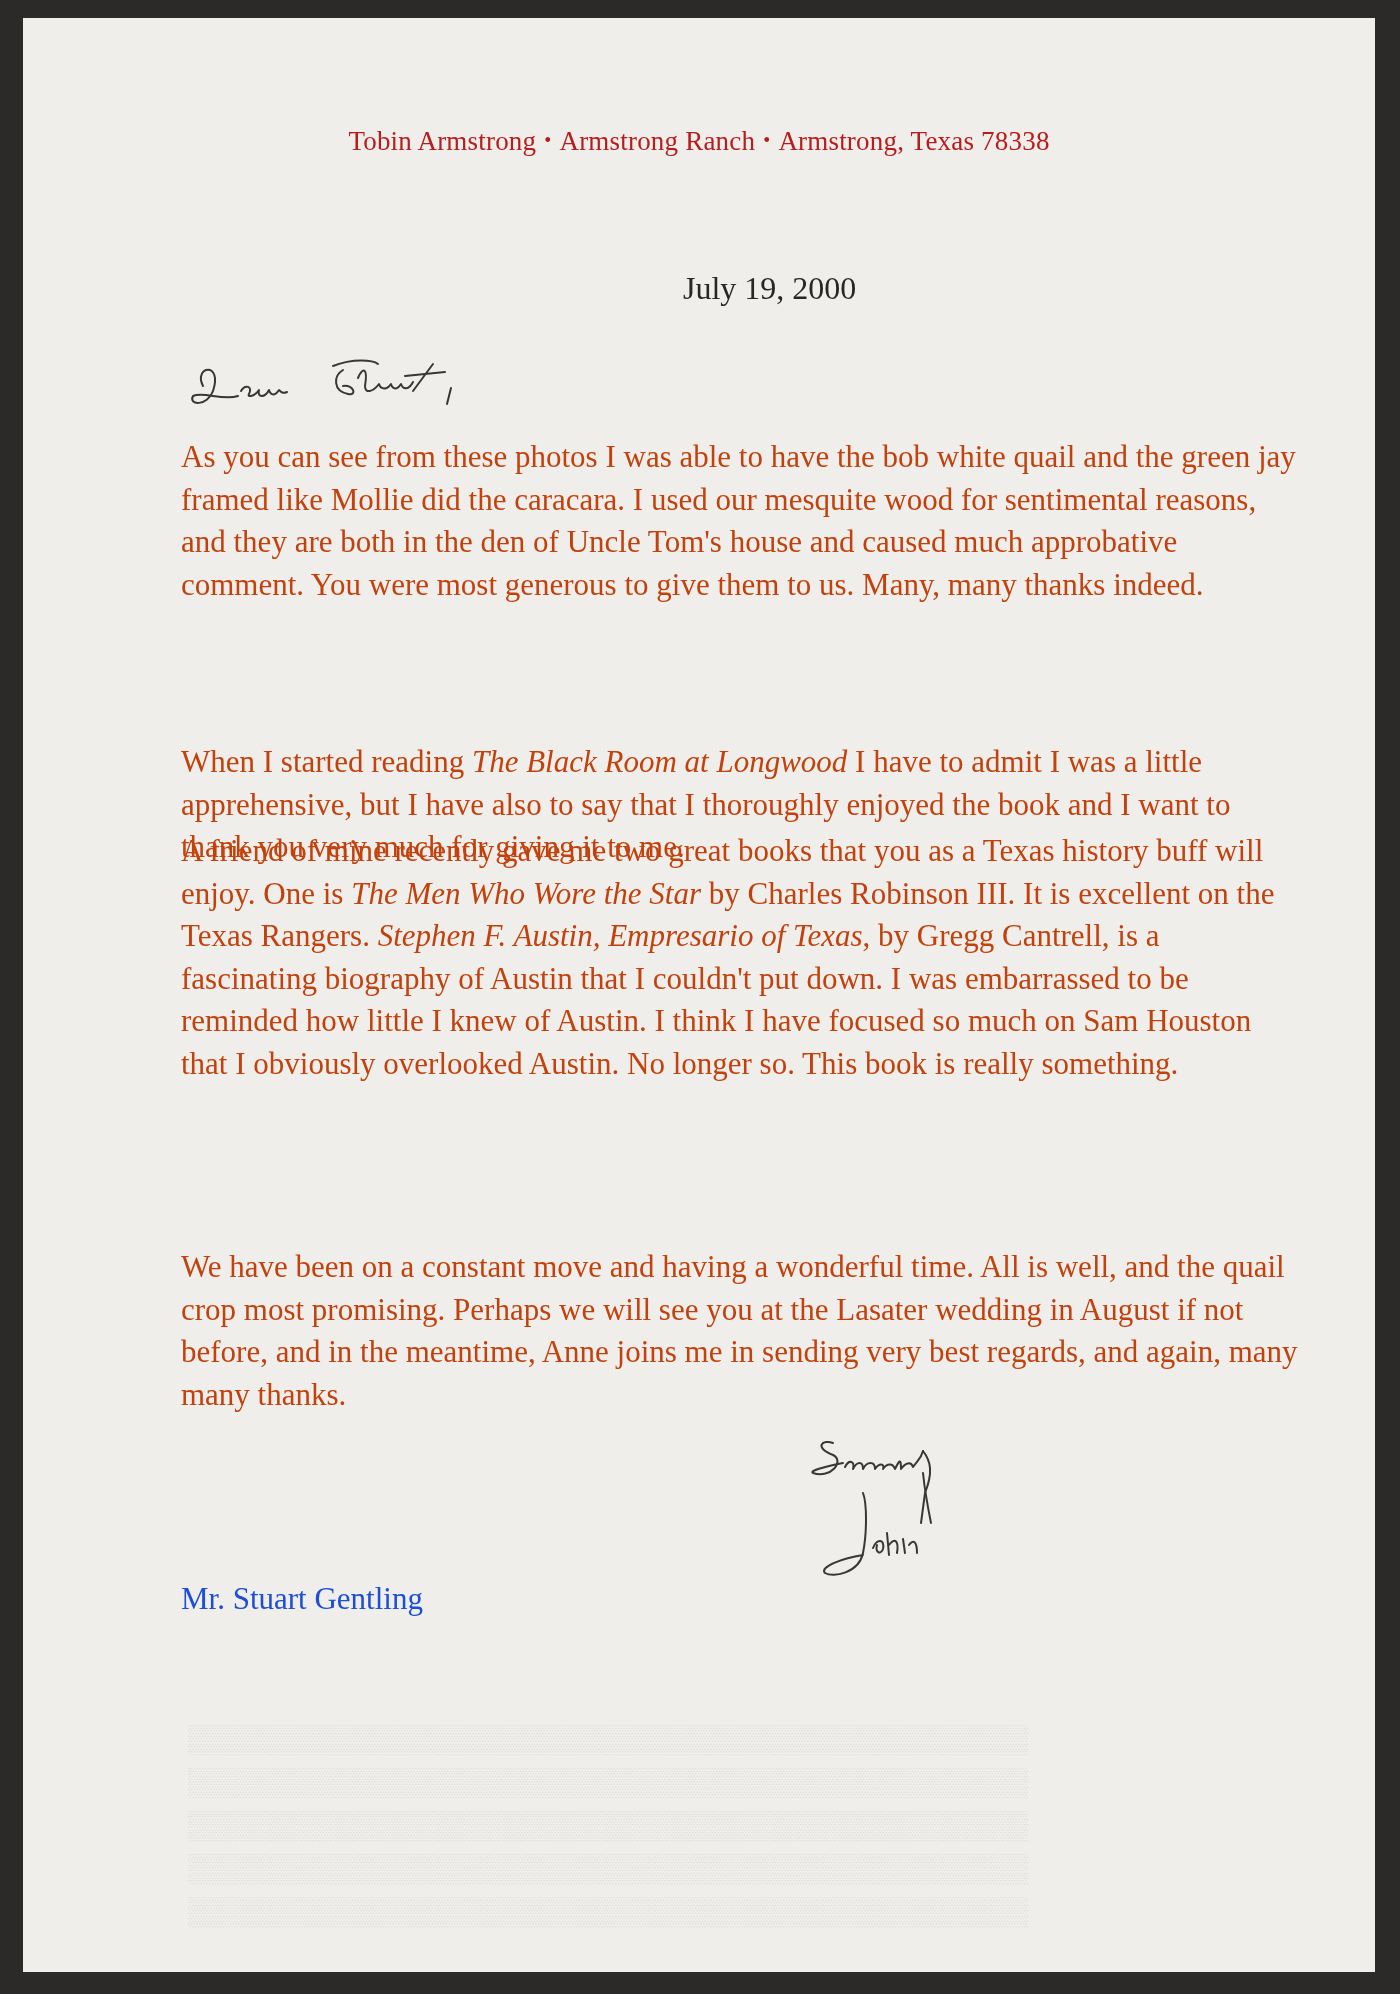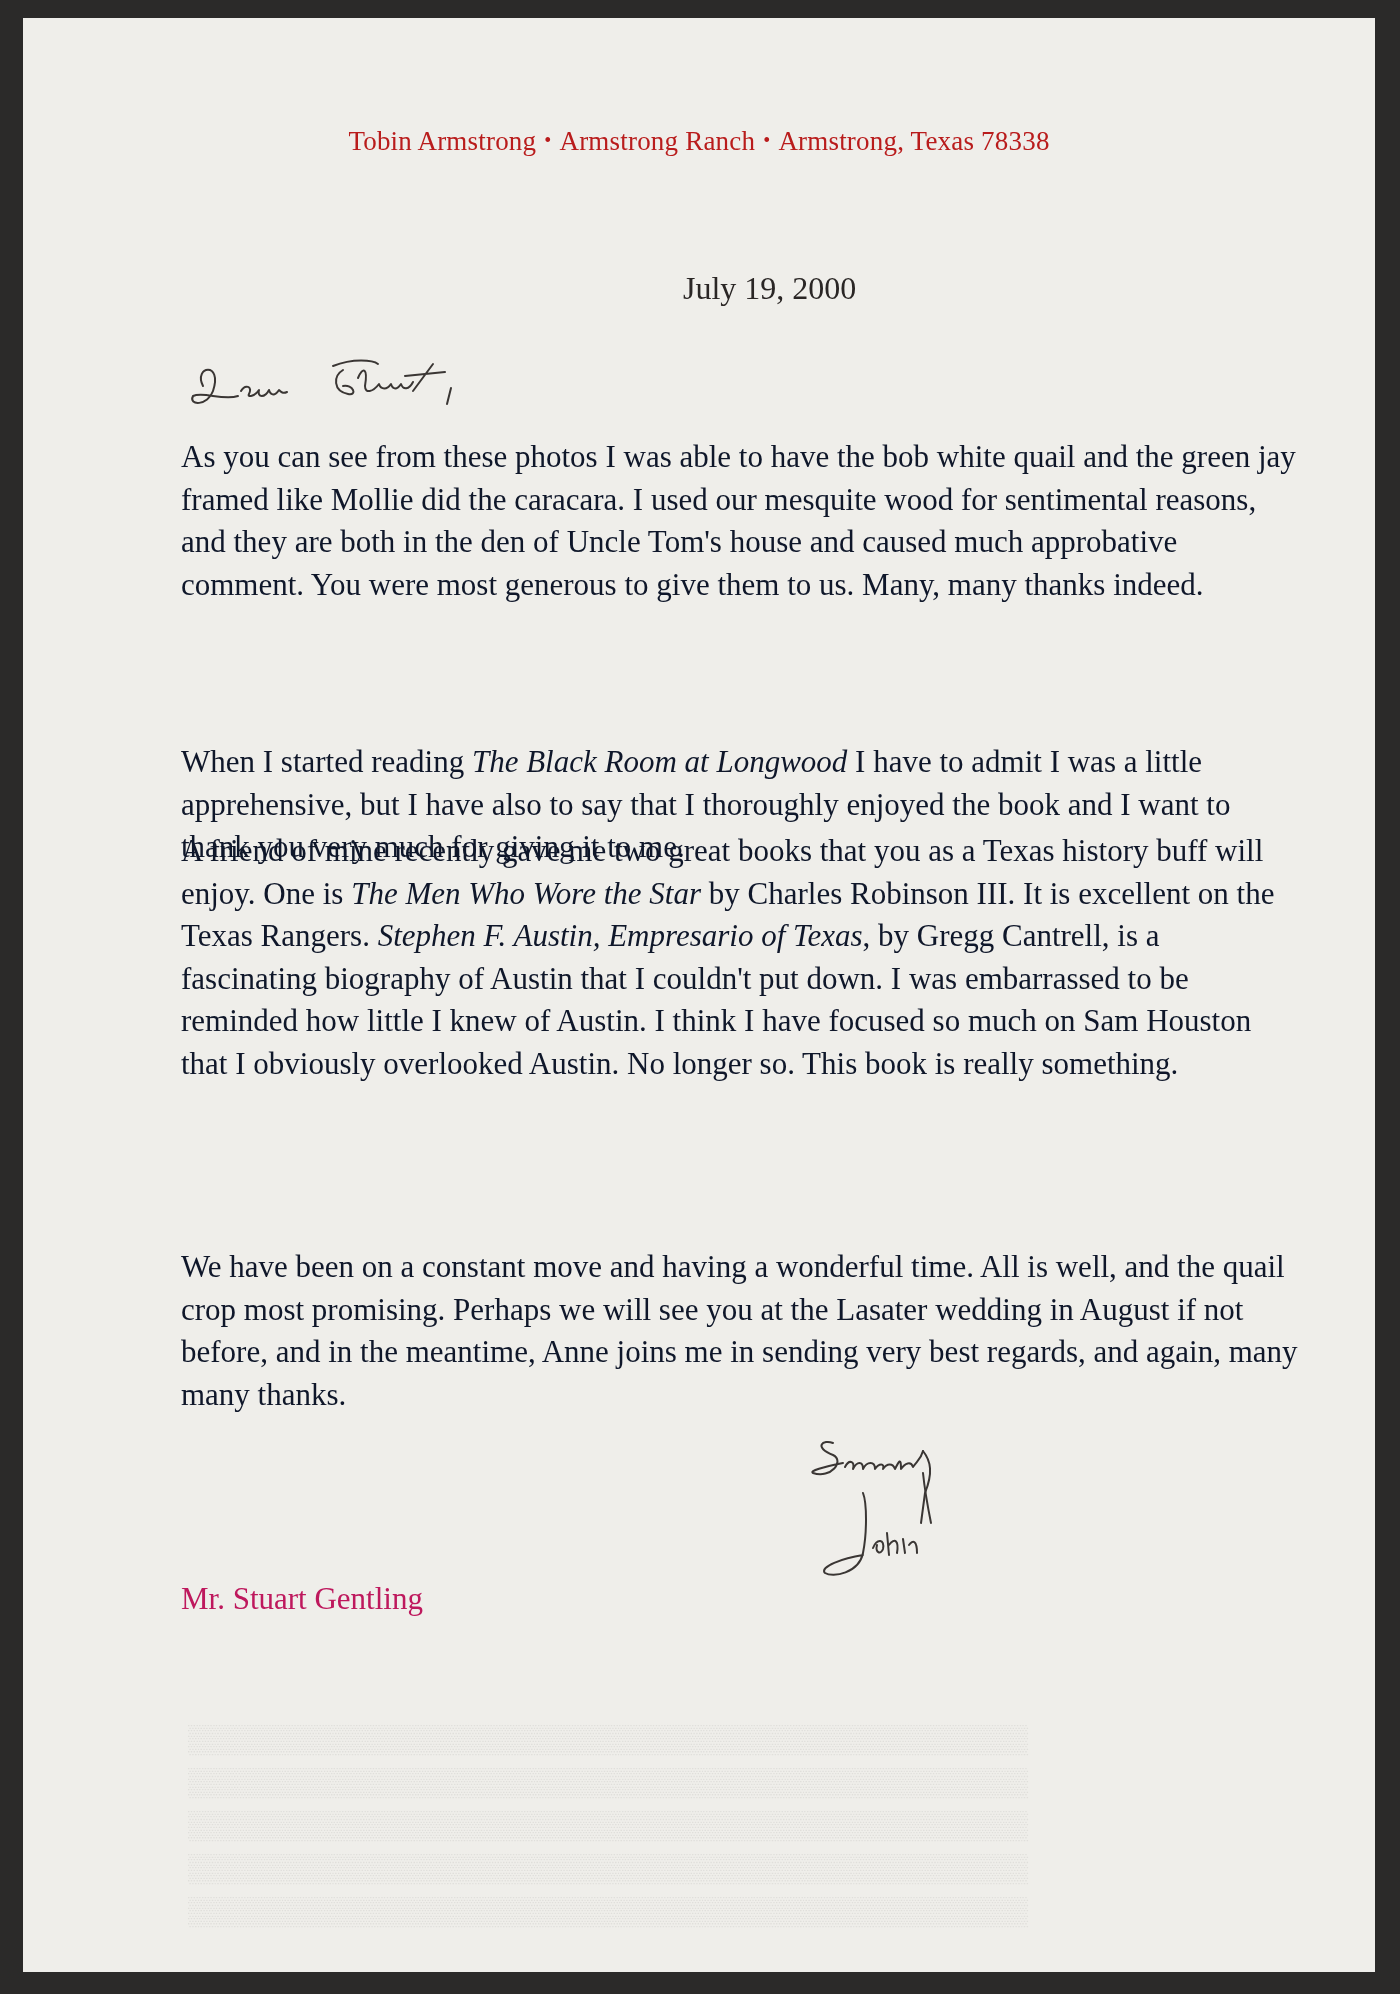--- a/index.html
+++ b/index.html
@@ -35,36 +35,36 @@
   .salutation {
     position: absolute;
     left: 160px; top: 328px;
   }
   .body-text {
     position: absolute;
     left: 158px; width: 1120px;
     font-family: "Liberation Serif", serif;
     font-size: 31px;
     line-height: 42.5px;
-    color: #0f172a;
+    color: #c2410c;
   }
   .body-text p { margin: 0; }
   .body-text i { font-style: italic; }
   .p1 { top: 418px; }
   .p2 { top: 679px; margin-top: 44px; }
   .p3 { top: 812px; }
   .p4 { top: 1228px; }
   .closing { position: absolute; left: 760px; top: 1415px; }
   .address {
     position: absolute;
     left: 158px; top: 1560px;
     font-family: "Liberation Serif", serif;
     font-size: 31px;
     line-height: 42px;
-    color: #be185d;
+    color: #1d4ed8;
   }
   .bleed {
     position: absolute;
     left: 165px; top: 1700px; width: 1150px;
     font-family: "Liberation Mono", monospace;
     font-size: 28px; line-height: 43px;
     color: #000; opacity: 0.06;
     transform: scaleY(-1);
     white-space: nowrap; overflow: hidden;
   }

